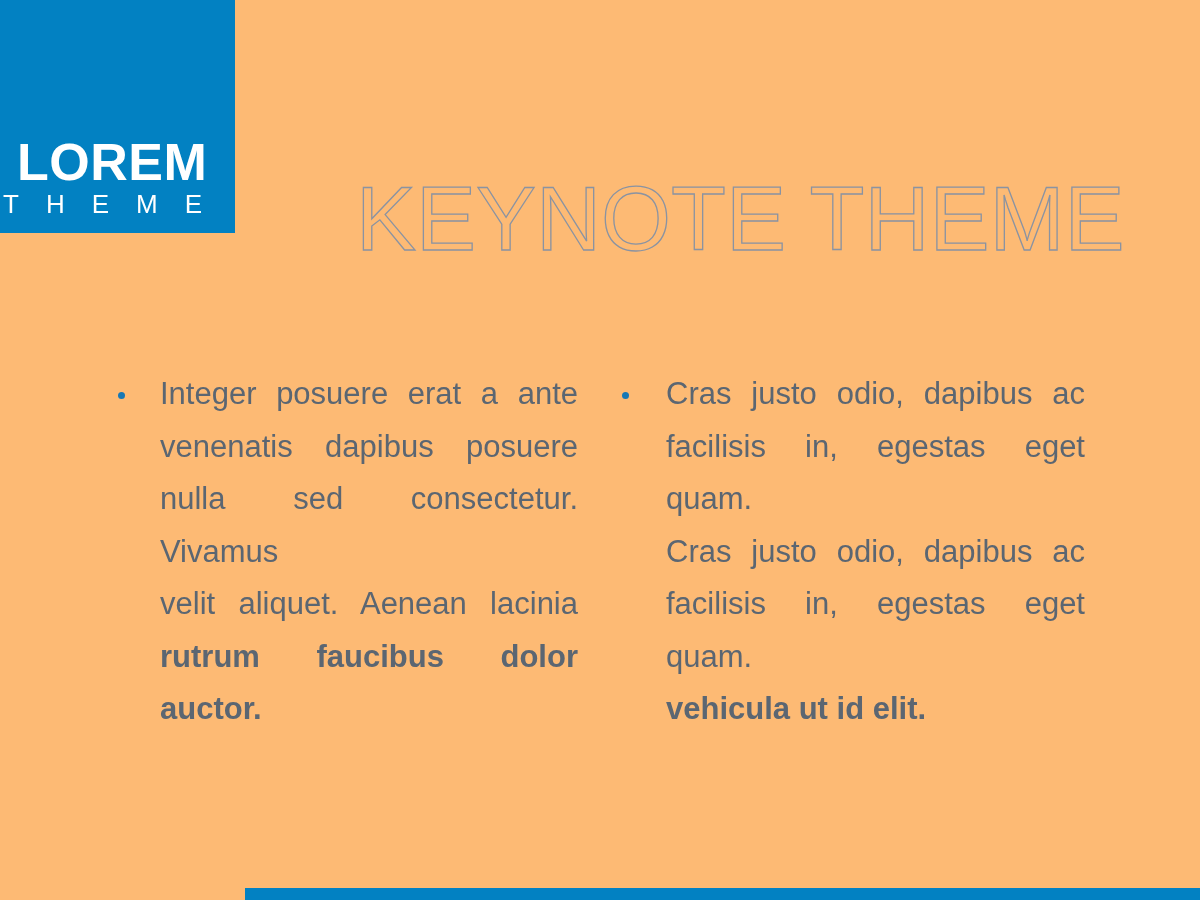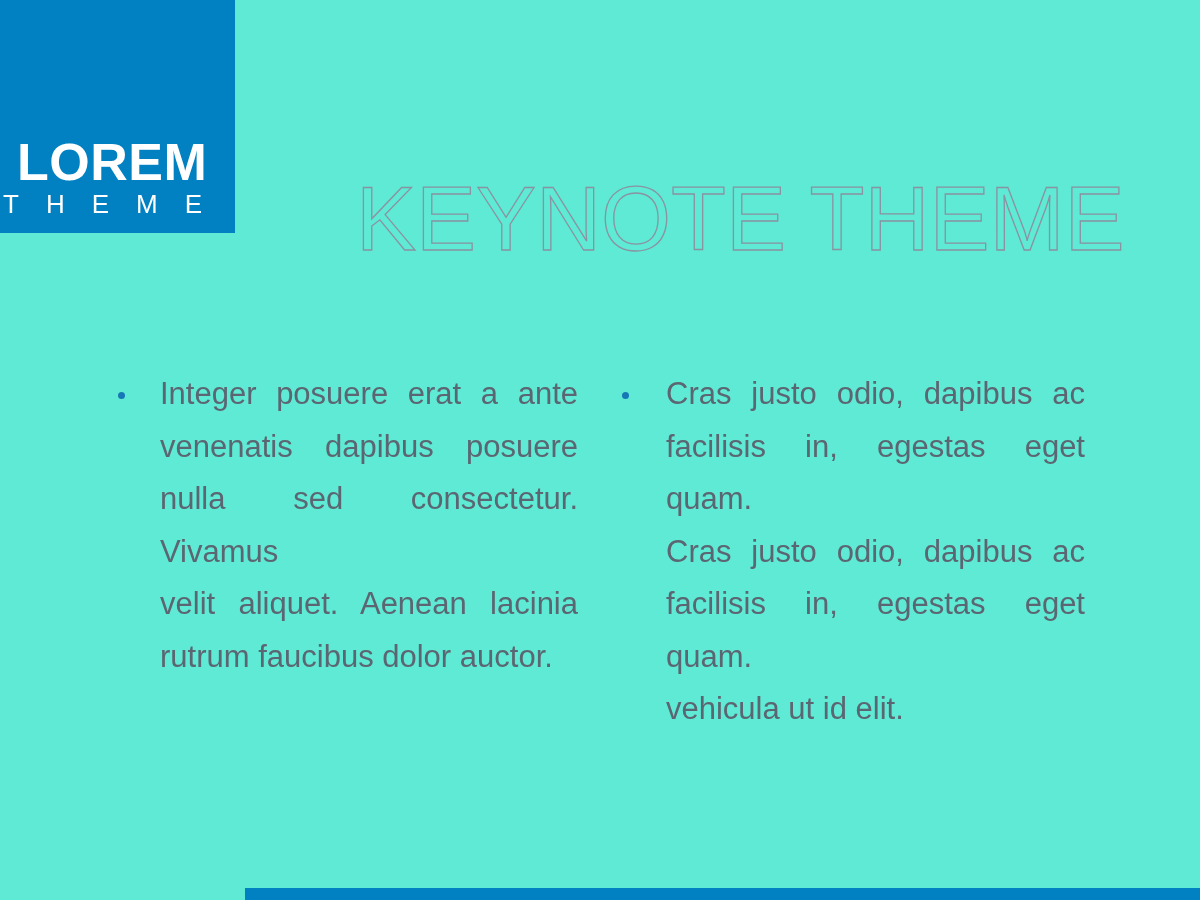--- a/index.html
+++ b/index.html
@@ -5,21 +5,21 @@
   html, body {
     margin: 0;
     padding: 0;
     background: #ffffff;
     font-family: "Liberation Sans", "DejaVu Sans", sans-serif;
   }
   .slide {
     position: relative;
     width: 1200px;
     height: 900px;
-    background: #5eead4;
+    background: #fdba74;
     overflow: hidden;
   }
 
   
   .logo-box {
     position: absolute;
     left: 0;
     top: 0;
     width: 235px;
     height: 233px;
@@ -78,20 +78,21 @@
   }
   .column-text.left  { left: 160px; width: 418px; }
   .column-text.right { left: 666px; width: 419px; }
 
   .jline {
     text-align: justify;
     text-align-last: justify;
   }
   .jline:last-child {
     text-align-last: left;
+    font-weight: bold;
   }
 
   .bullet-dot {
     position: absolute;
     width: 7px;
     height: 7px;
     border-radius: 50%;
     background: #1778b5;
   }
   .bullet-dot.b-left  { left: 118px; top: 392px; }

